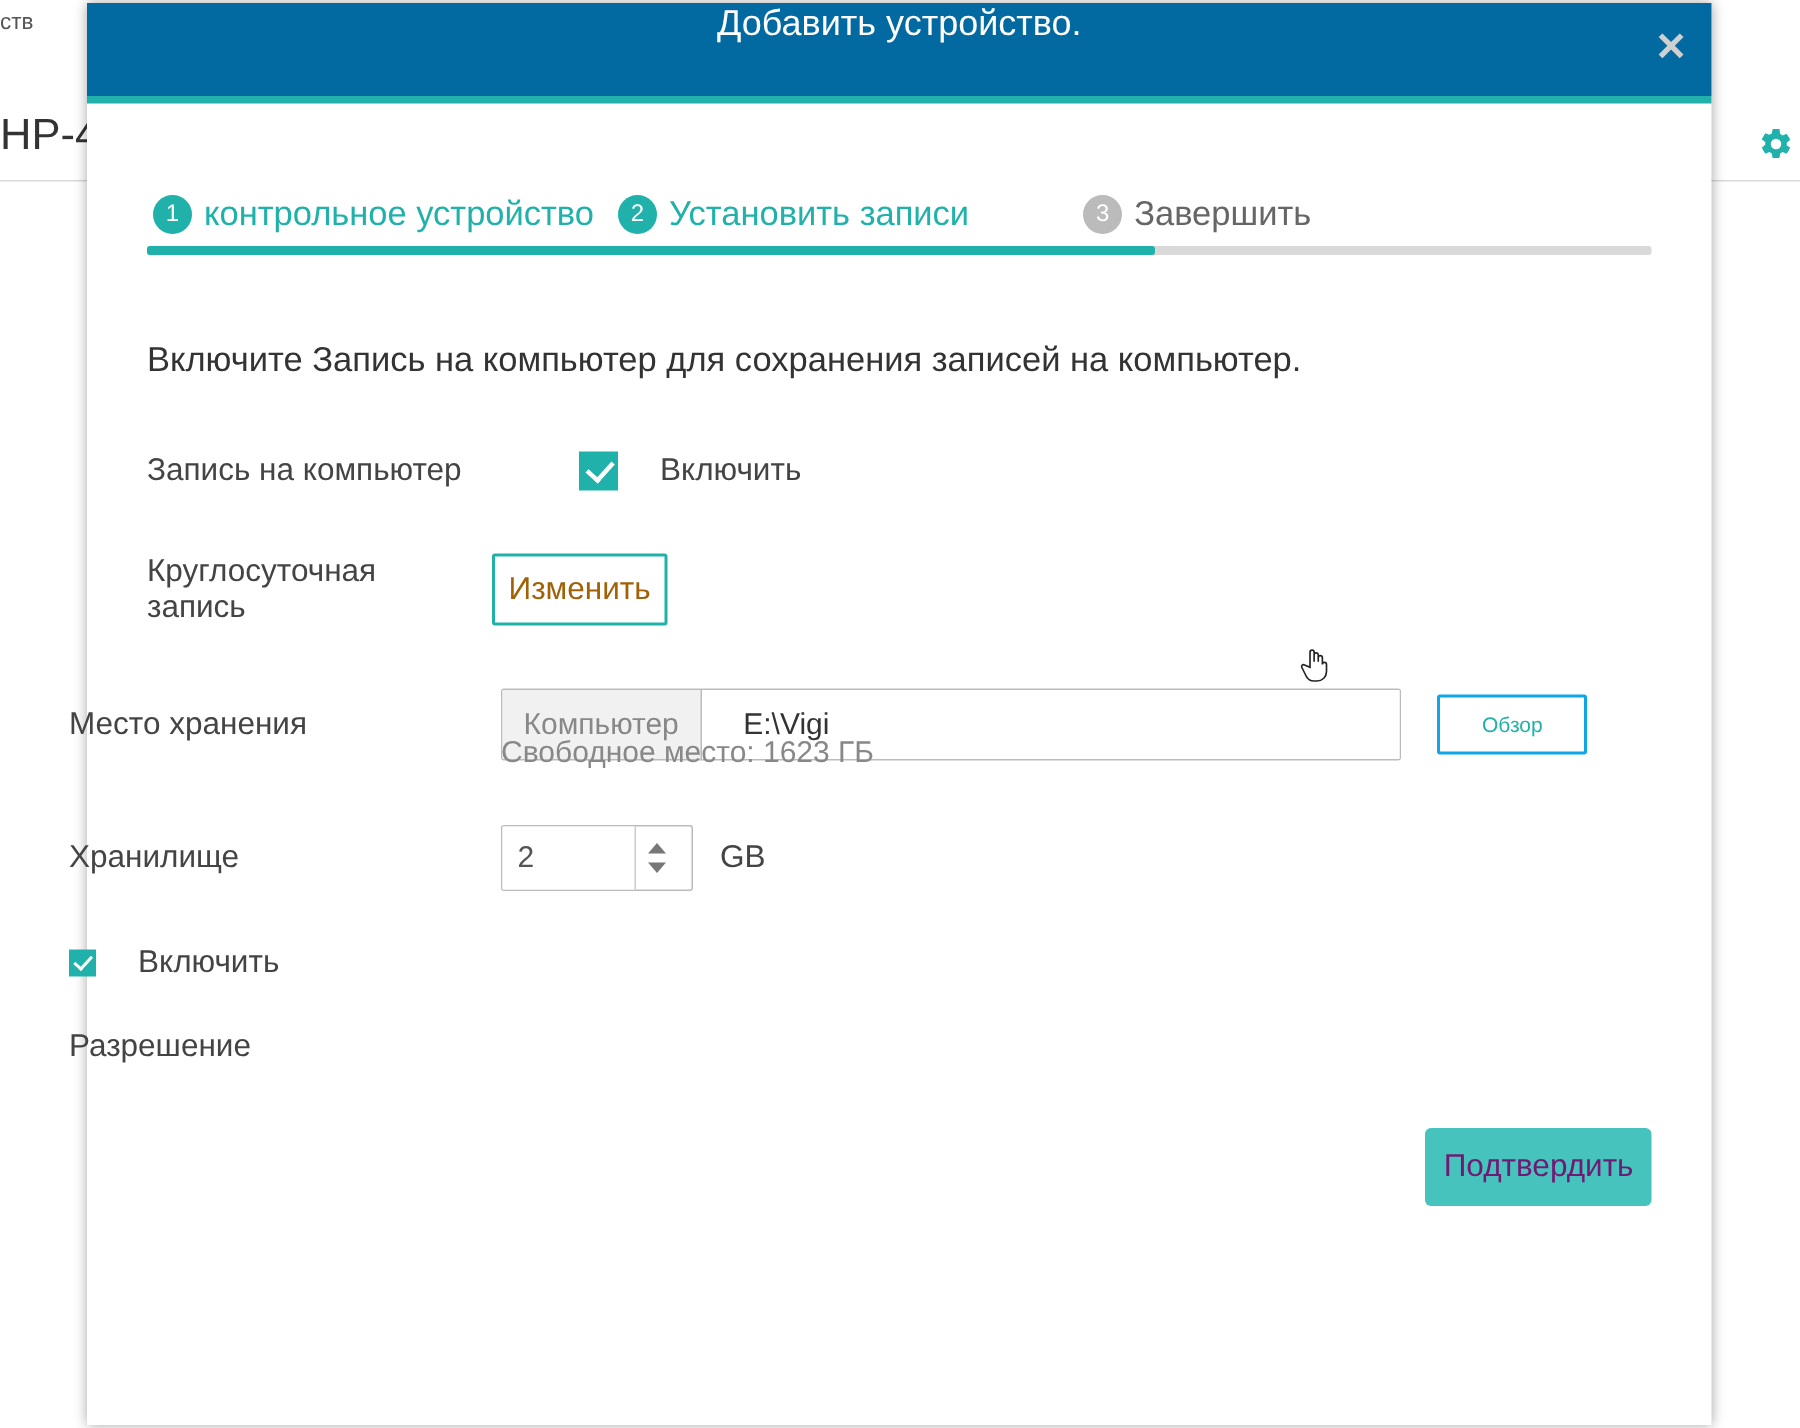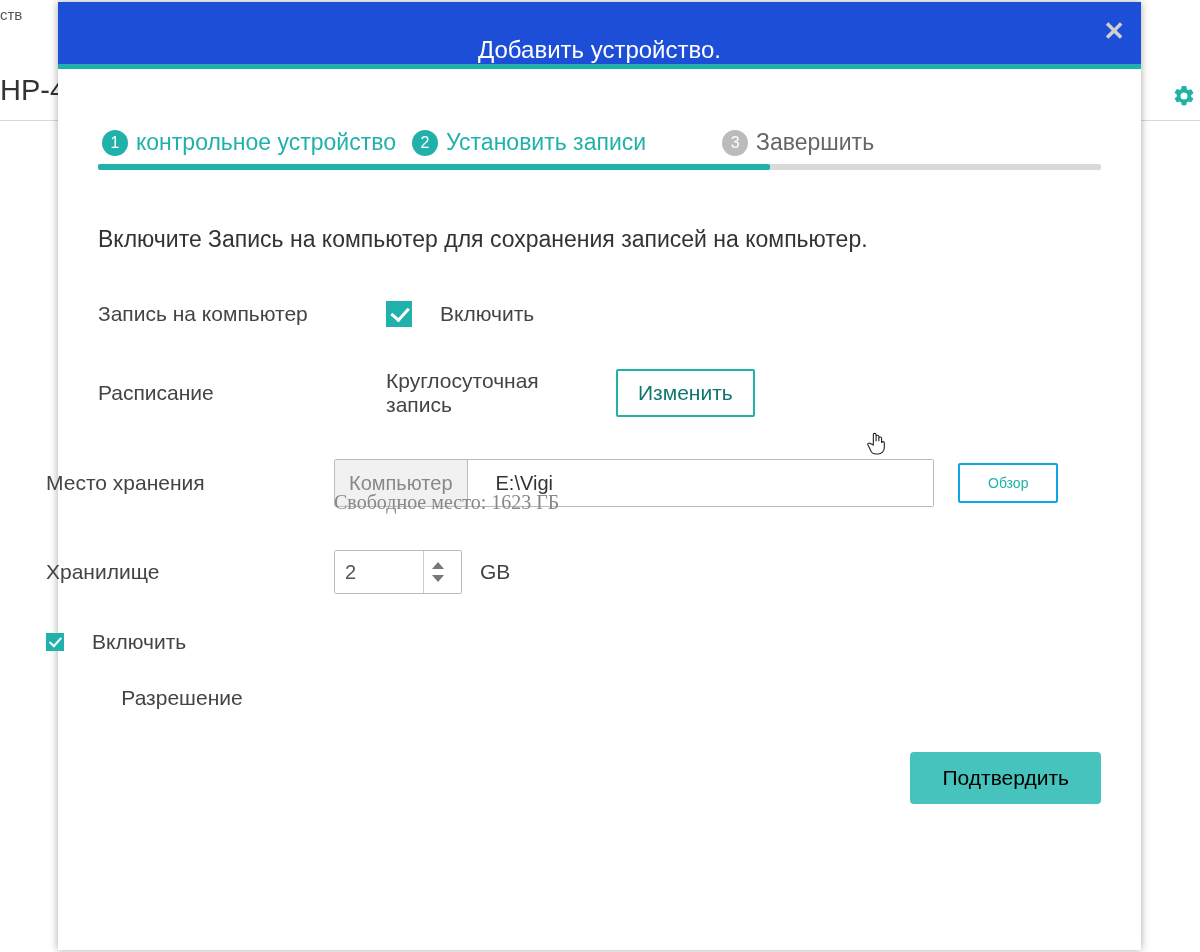--- a/index.html
+++ b/index.html
@@ -33,24 +33,24 @@
   }
 
   .modal {
     position: absolute;
     top: 2px; left: 58px; width: 1083px; height: 948px;
     background: #ffffff;
     box-shadow: 0 0 8px rgba(0,0,0,0.35);
   }
   .modal-header {
     height: 62px;
-    background: #1d4ed8;
+    background: #0369a1;
     color: #fff;
     display: flex;
-    align-items: flex-end;
+    align-items: flex-start;
     justify-content: center;
     position: relative;
     font-size: 24px;
   }
   .modal-close {
     position: absolute; right: 16px; top: 16px;
     color: #d0d0d0; font-size: 26px; font-weight: bold;
     cursor: pointer; user-select: none;
     line-height: 1;
   }
@@ -129,23 +129,23 @@
   }
   .chk.small {
     width: 18px; height: 18px;
   }
   .chk.small::after {
     width: 5px; height: 10px; border-width: 0 2px 2px 0;
     transform: rotate(42deg) translate(-1px,-1px);
   }
 
   .btn-outline {
-    border: 2px solid #20b2aa; color: #0f766e;
+    border: 2px solid #20b2aa; color: #a16207;
     background: #fff; border-radius: 2px;
-    padding: 10px 20px; font-size: 21px;
+    padding: 10px 9px; font-size: 21px;
     cursor: pointer;
   }
   .btn-browse {
     border: 2px solid #0ea5e9; color: #20b2aa;
     background: #fff; border-radius: 2px;
     padding: 10px 28px; font-size: 14px; cursor: pointer;
     margin-left: 24px;
   }
 
   .schedule-text { margin-right: 20px; }
@@ -159,21 +159,21 @@
     background: #f1f1f1; border-right: 1px solid #bbb;
     display: flex; align-items: center; padding: 0 14px; color: #888;
   }
   .path-group input {
     border: none; outline: none; padding: 0 28px; font-size: 20px;
     flex: 1; color: #333;
   }
 
   .free-space {
     margin-left: 236px; color: #888; font-size: 20px;
-    margin-top: -28px; margin-bottom: 36px; font-family: Liberation Serif, serif;
+    margin-top: -28px; margin-bottom: 36px;
   }
 
   .spinner {
     display: inline-flex; height: 44px;
     border: 1px solid #bbb; border-radius: 2px;
     width: 128px; align-items: stretch;
   }
   .spinner input {
     border: none; outline: none; width: 88px; padding: 0 10px;
     font-size: 20px; color: #555;
@@ -201,22 +201,22 @@
   .radio.selected .circle { border-color: #20b2aa; }
   .radio.selected .circle::after {
     content: ""; position: absolute; top: 3px; left: 3px;
     width: 12px; height: 12px; border-radius: 50%; background: #20b2aa;
   }
 
   .footer {
     display: flex; justify-content: flex-end; margin-top: 40px;
   }
   .btn-confirm {
-    background: #46c3bd; color: #000000; border: none;
-    border-radius: 4px; padding: 14px 32px; font-size: 21px;
+    background: #46c3bd; color: #701a75; border: none;
+    border-radius: 4px; padding: 14px 12px; font-size: 21px;
     cursor: pointer;
   }
 
   .cursor-hand {
     position: absolute; pointer-events: none;
     width: 22px; height: 26px;
   }
   .cursor-hand svg { width: 100%; height: 100%; }
 </style>
 </head>
@@ -268,21 +268,20 @@
 
       <div class="form-row">
         <div class="label">Запись на компьютер</div>
         <div class="control">
           <span class="chk"></span>
           <span>Включить</span>
         </div>
       </div>
 
       <div class="form-row">
-        <div class="label">Расписание</div>
         <div class="control" style="width:230px; flex:0 0 auto;">
           <span class="schedule-text">Круглосуточная запись</span>
         </div>
         <button class="btn-outline">Изменить</button>
       </div>
 
       <div class="form-row tight" style="margin-left:-52px;">
         <div class="label" style="width:288px;">Место хранения</div>
         <div class="path-group">
           <div class="prefix">Компьютер</div>
@@ -307,21 +306,21 @@
       </div>
 
       <div class="form-row multi-line compact-gap" style="margin-left:-52px; align-items:flex-start;">
         <div class="control" style="margin-top:4px;">
           <span class="chk small"></span>
           <span>Включить</span>
         </div>
       </div>
 
       <div class="form-row" style="margin-left:-52px;">
-        <div class="label" style="width:288px;text-align:center;">Разрешение</div>
+        <div class="label" style="width:288px;">Разрешение</div>
       </div>
 
     </div>
 
     <div class="footer">
       <button class="btn-confirm">Подтвердить</button>
     </div>
 
   </div>
 </div>

